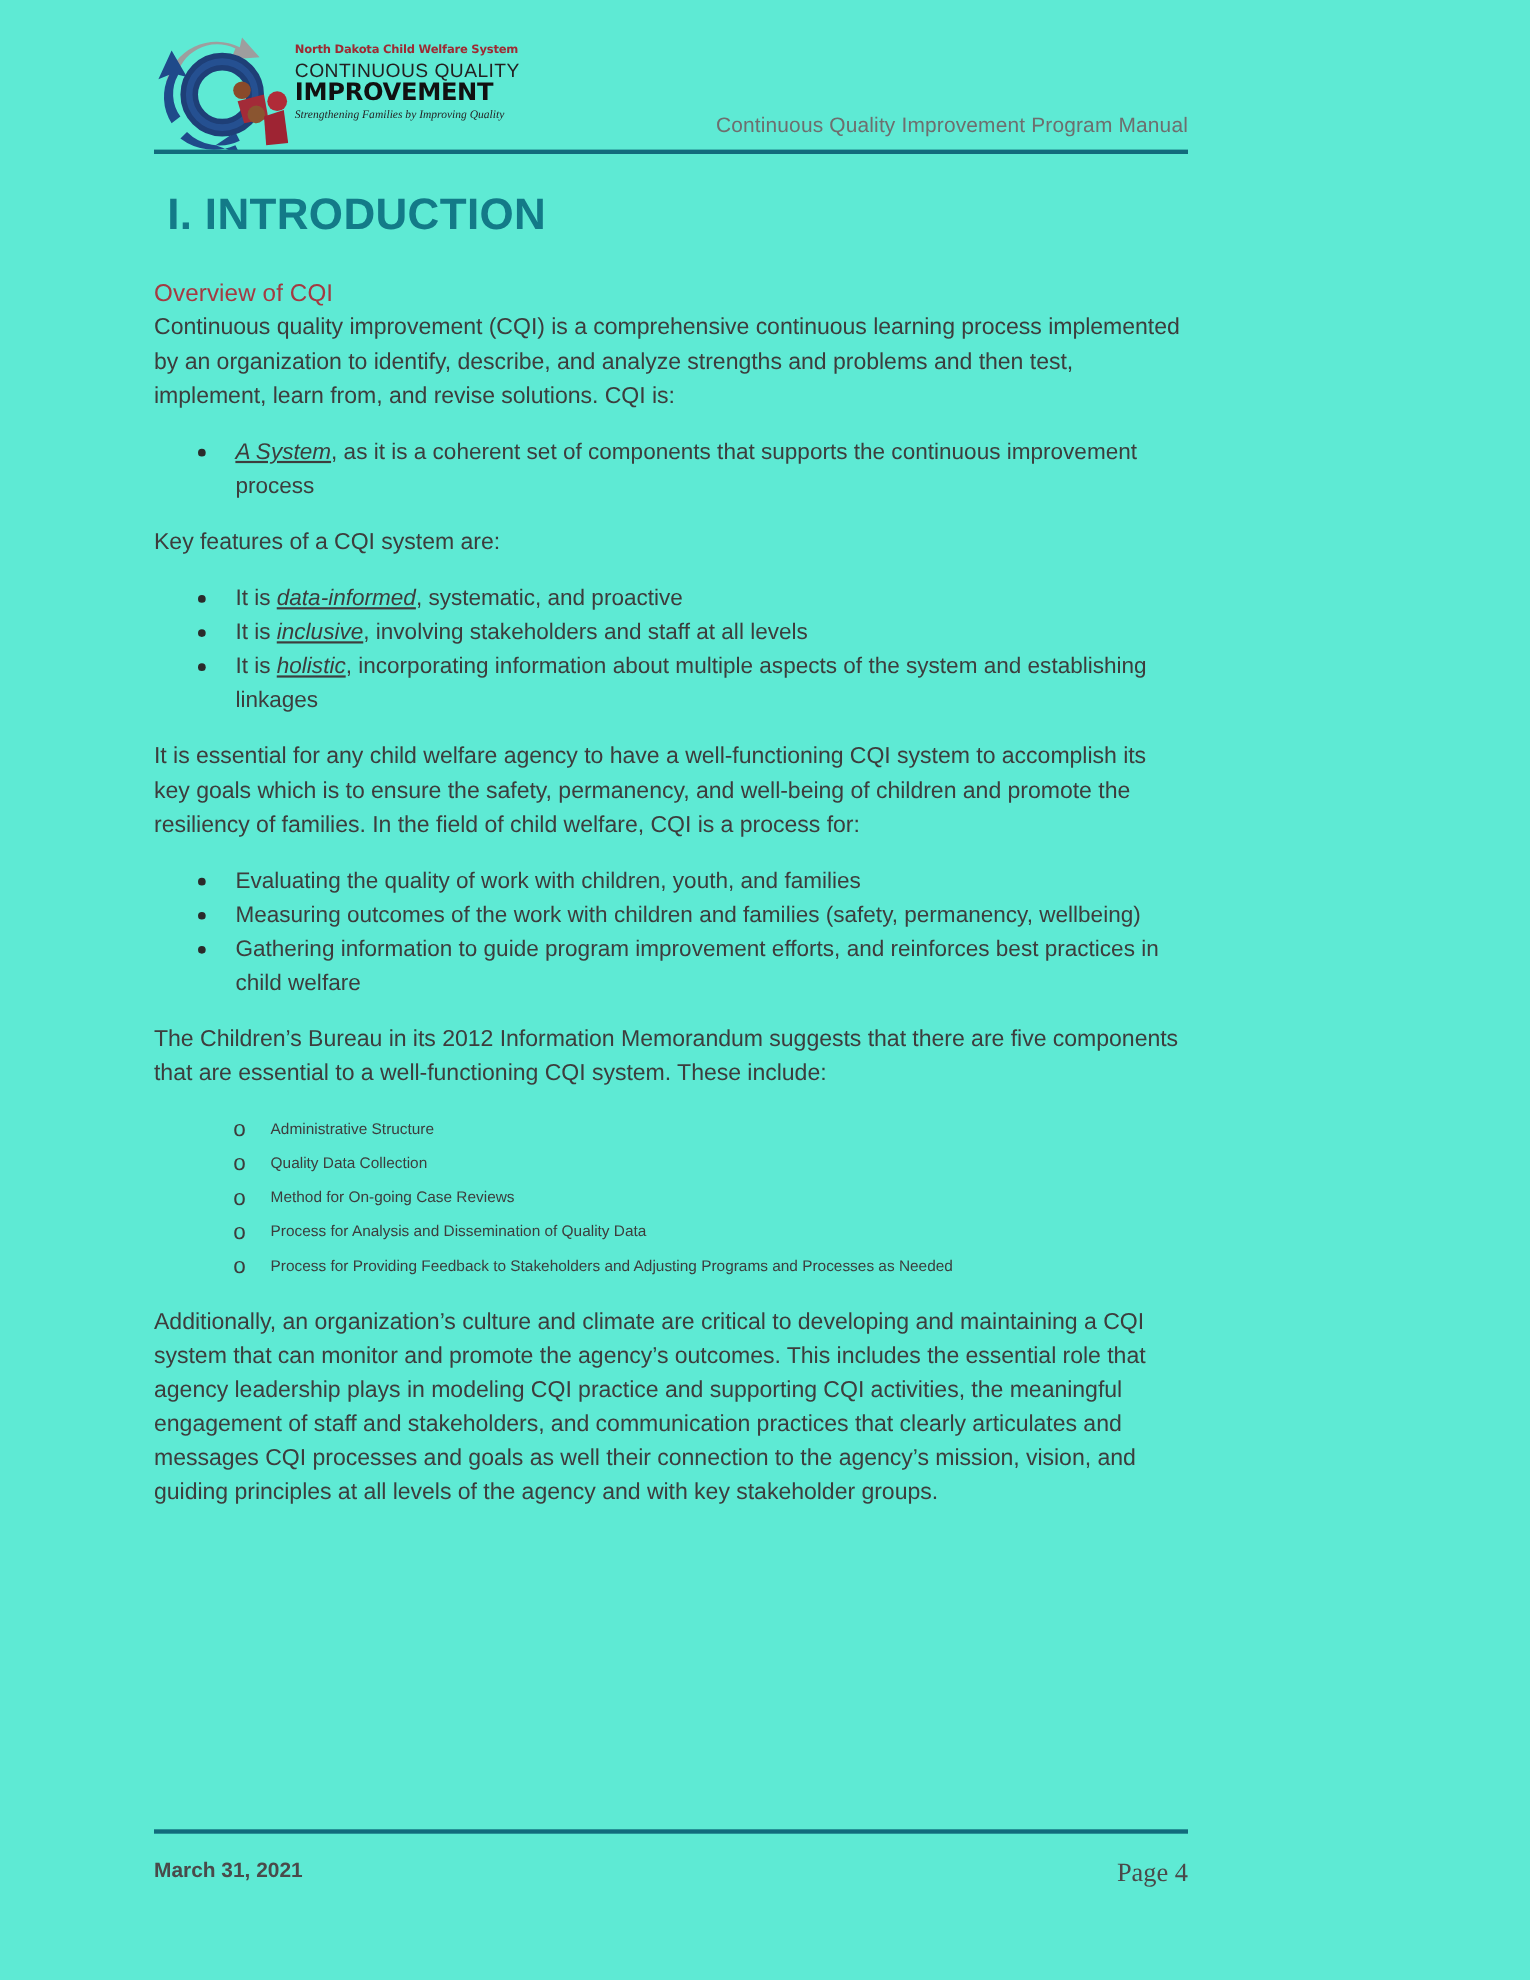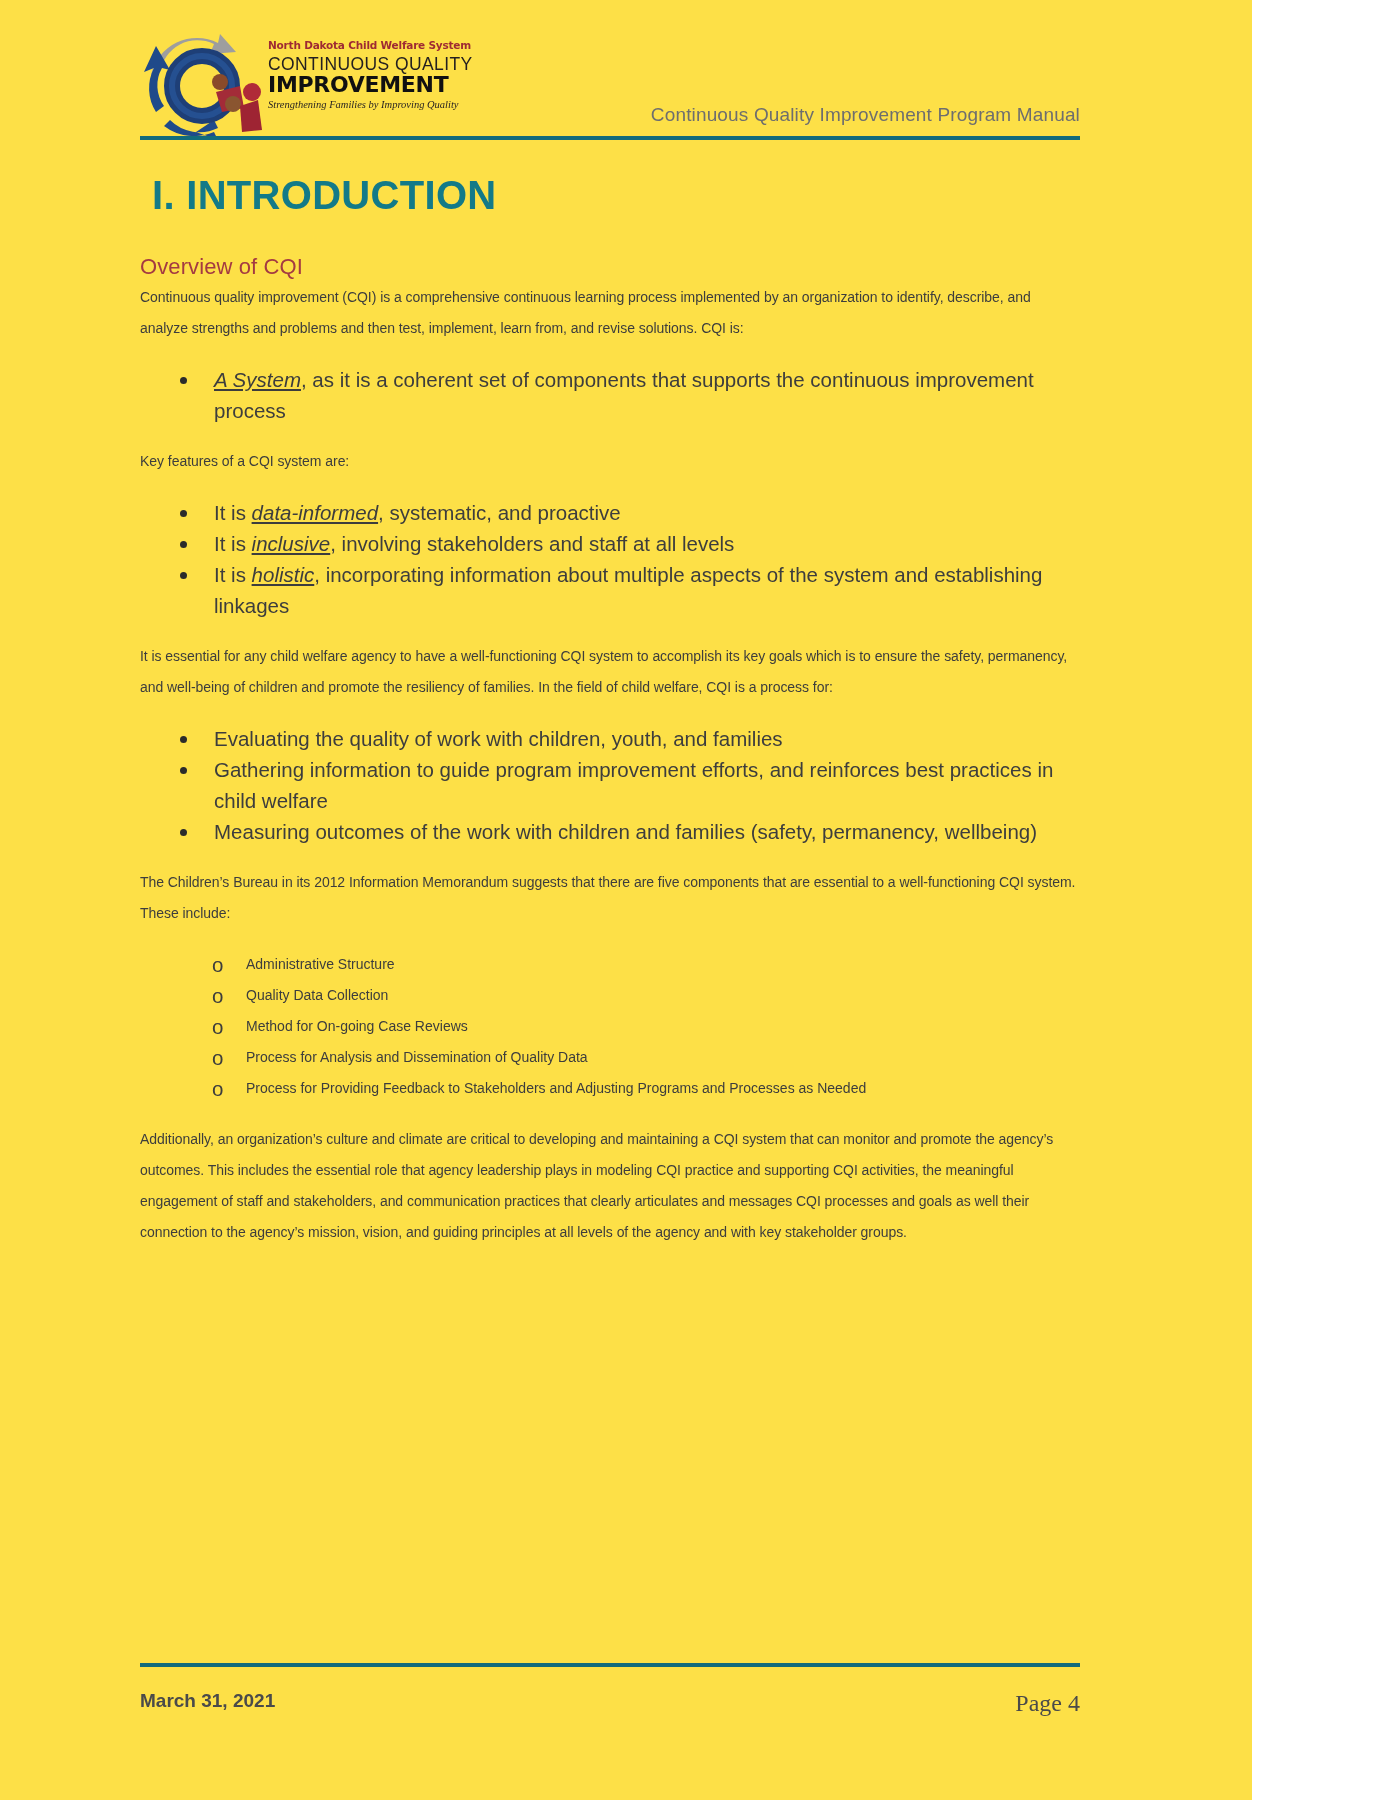--- a/index.html
+++ b/index.html
@@ -8,23 +8,23 @@
     padding: 0;
     background: #ffffff;
   }
   body {
     font-family: "Liberation Sans", sans-serif;
     color: #3f3f3f;
   }
 
   .page {
     position: relative;
-    width: 1252px;
+    width: 1391px;
     height: 1800px;
-    background: #fde047;
+    background: #5eead4;
     box-sizing: border-box;
     overflow: hidden;
   }
 
   
   .header {
     position: absolute;
     left: 140px;
     top: 26px;
     width: 940px;
@@ -141,21 +141,21 @@
     line-height: 30px;
     color: #a43a42;
     letter-spacing: 0.1px;
   }
 
   p.body-para {
     margin: 0;
     padding: 0;
     font-family: "Liberation Sans", sans-serif;
     font-weight: 300;
-    font-size: 14px;
+    font-size: 21px;
     line-height: 31px;
     color: #3d3d3d;
     letter-spacing: -0.05px;
   }
 
   ul.bullets, ul.subbullets {
     margin: 0;
     padding: 0;
     list-style: none;
   }
@@ -327,22 +327,22 @@
     </ul>
 
     <div class="gap-md"></div>
 
     <p class="body-para">It is essential for any child welfare agency to have a well-functioning CQI system to accomplish its key goals which is to ensure the safety, permanency, and well-being of children and promote the resiliency of families. In the field of child welfare, CQI is a process for:</p>
 
     <div class="gap-md"></div>
 
     <ul class="bullets">
       <li>Evaluating the quality of work with children, youth, and families</li>
+      <li>Measuring outcomes of the work with children and families (safety, permanency, wellbeing)</li>
       <li>Gathering information to guide program improvement efforts, and reinforces best practices in child welfare</li>
-      <li>Measuring outcomes of the work with children and families (safety, permanency, wellbeing)</li>
     </ul>
 
     <div class="gap-md"></div>
 
     <p class="body-para">The Children’s Bureau in its 2012 Information Memorandum suggests that there are five components that are essential to a well-functioning CQI system.  These include:</p>
 
     <div class="gap-md"></div>
 
     <ul class="subbullets">
       <li>Administrative Structure</li>

